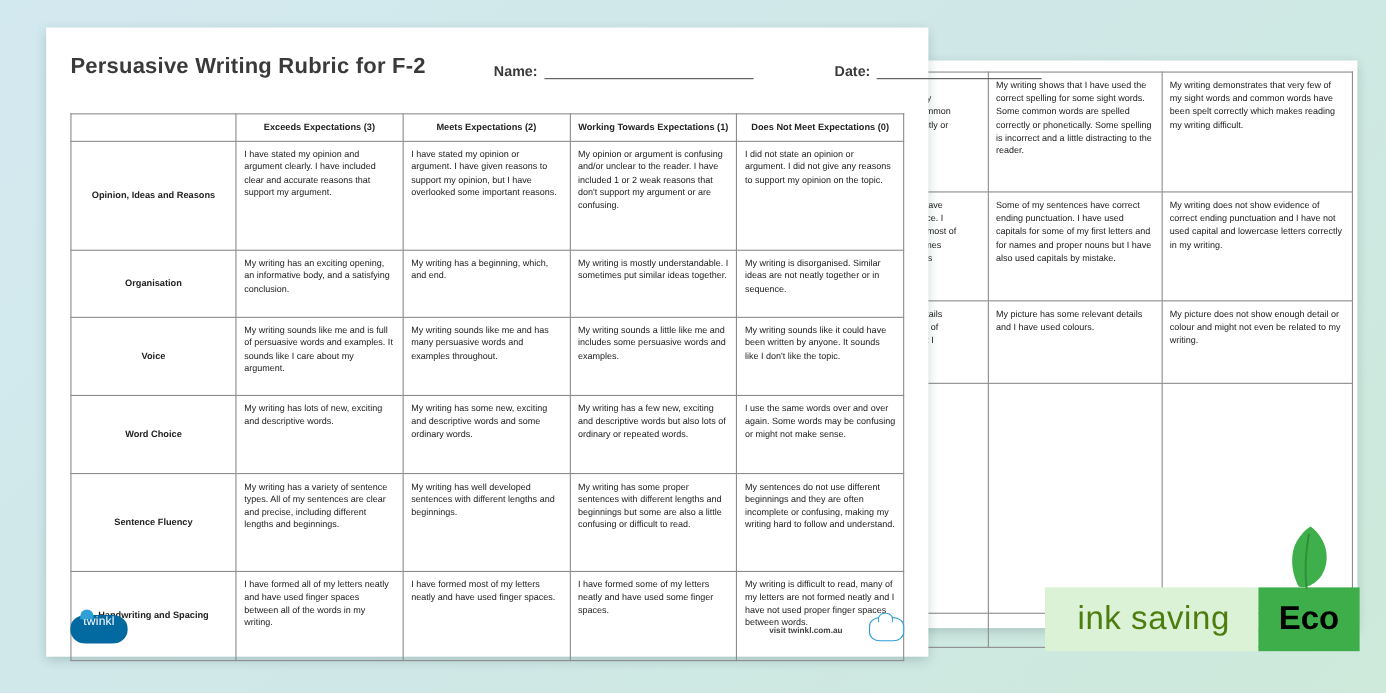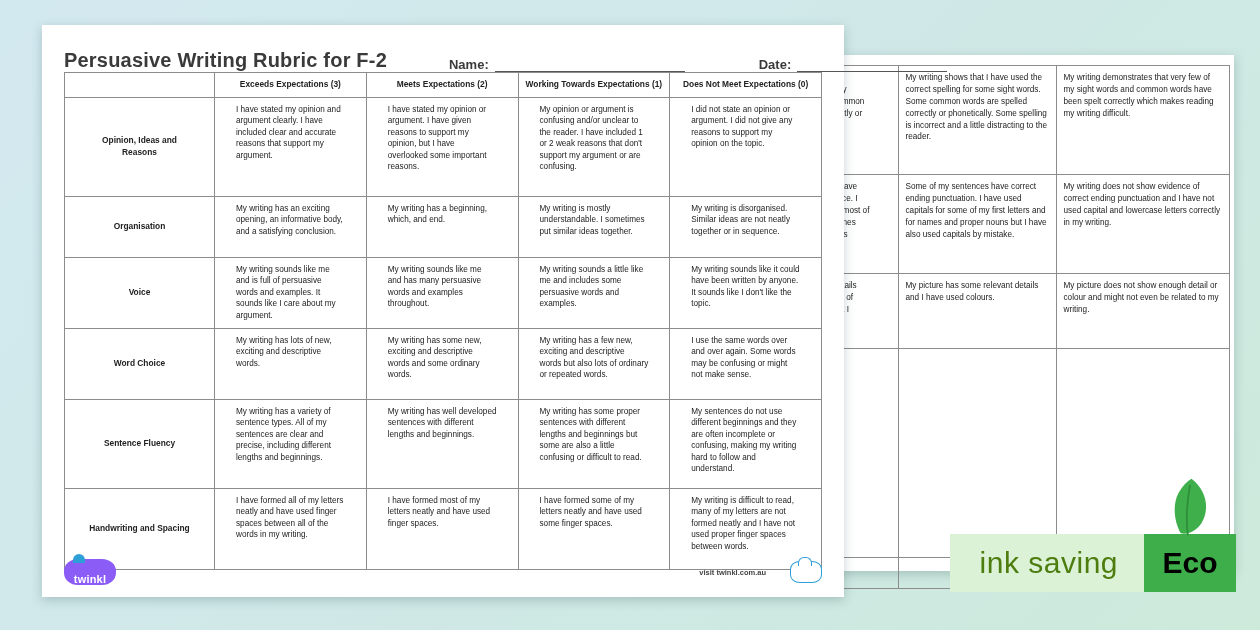--- a/index.html
+++ b/index.html
@@ -14,33 +14,33 @@
 
   
   .p1-head{display:flex;align-items:flex-end;gap:28px;}
   .p1-title{font-size:20px;font-weight:bold;color:#3a3a3a;letter-spacing:.2px;white-space:nowrap;}
   .nd{display:flex;align-items:flex-end;gap:6px;font-size:13px;font-weight:bold;color:#3a3a3a;}
   .nd .line{display:inline-block;border-bottom:1.5px solid #555;height:14px;}
   .line-name{width:190px;} .line-date{width:150px;}
   .nd-name{margin-left:34px;} .nd-date{margin-left:46px;}
 
   
-  table.rubric{border-collapse:collapse;width:100%;margin-top:0;table-layout:fixed;}
-  .rubric th,.rubric td{border:1px solid #8c8c8c;vertical-align:top;padding:6px 21px;
+  table.rubric{border-collapse:collapse;width:100%;margin-top:31px;table-layout:fixed;}
+  .rubric th,.rubric td{border:1px solid #8c8c8c;vertical-align:top;padding:6px 7px;
       font-size:8.2px;line-height:1.4;color:#222;}
   .rubric th{font-weight:bold;text-align:center;vertical-align:middle;font-size:8.4px;padding:6px 4px;}
   .rubric td.crit{font-weight:bold;text-align:center;vertical-align:middle;font-size:8.4px;}
   .col-crit{width:150px;}
   .rh-1{height:86px;} .rh-2{height:48px;} .rh-3{height:58px;}
   .rh-4{height:58px;} .rh-5{height:76px;} .rh-6{height:68px;}
 
   
   .p1-footer{position:absolute;left:22px;right:22px;bottom:12px;display:flex;align-items:center;}
-  .twinkl-logo{width:52px;height:26px;background:#8b5cf6;border-radius:14px/12px;
-      display:flex;align-items:flex-end;justify-content:center;color:#fff;font-weight:bold;
+  .twinkl-logo{width:52px;height:26px;background:#0369a1;border-radius:14px/12px;
+      display:flex;align-items:flex-start;justify-content:center;color:#fff;font-weight:normal;
       font-size:11px;letter-spacing:.2px;position:relative;}
   .twinkl-logo:before{content:"";position:absolute;top:-5px;left:9px;width:12px;height:9px;
       background:#2f9fd8;border-radius:6px 6px 0 0;}
   .visit-text{margin-left:auto;font-size:7.5px;color:#444;font-weight:bold;margin-right:56px;}
   .quality-badge{width:30px;height:20px;border:1.5px solid #2f9fd8;border-radius:10px/8px;
       position:absolute;right:0;bottom:2px;background:#fff;}
   .quality-badge:before{content:"";position:absolute;top:-5px;left:7px;width:12px;height:8px;
       border:1.5px solid #2f9fd8;border-bottom:none;border-radius:6px 6px 0 0;background:#fff;}
 
   

